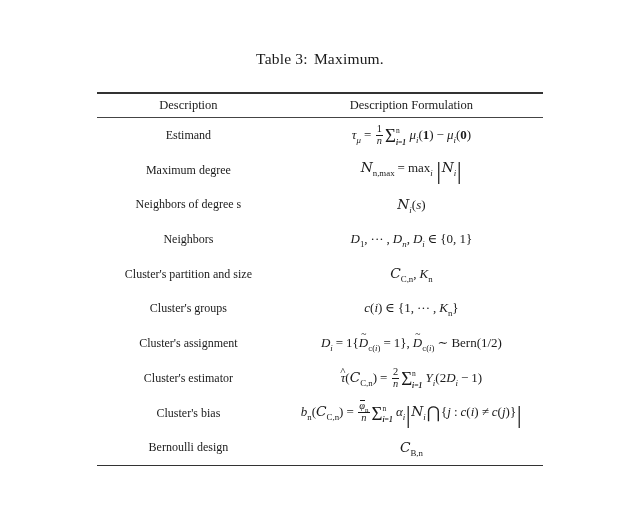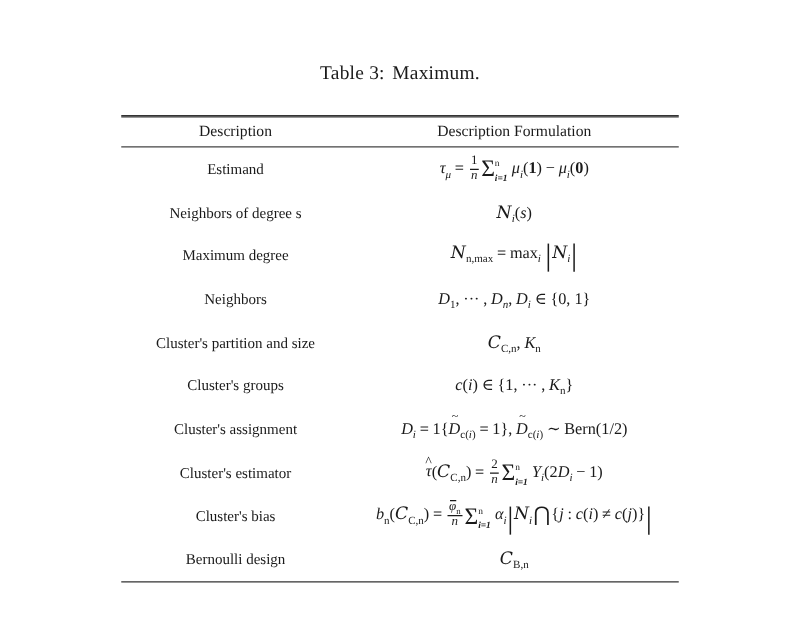--- a/index.html
+++ b/index.html
@@ -231,30 +231,30 @@
 
         <tr>
           <td class="cell-desc">Estimand</td>
           <td class="cell-math">
             <span class="math"><i>τ</i><sub>μ</sub><span class="sp"></span><span class="op">=</span><span class="sp"></span><span class="frac"><span class="num">1</span><span class="den"><i>n</i></span></span><span class="bigsum">Σ<span class="sumlim upper"><span class="mup">n</span></span><span class="sumlim lower">i=1</span></span><span class="sumpad"></span><i>μ</i><sub>i</sub>(<span class="bold">1</span>)<span class="sp"></span><span class="op">−</span><span class="sp"></span><i>μ</i><sub>i</sub>(<span class="bold">0</span>)</span>
           </td>
         </tr>
 
 
         <tr>
+          <td class="cell-desc">Maximum degree</td>
+          <td class="cell-math">
+            <span class="math"><span class="cal">N</span><sub class="up">n,max</sub><span class="sp"></span><span class="op">=</span><span class="sp"></span><span class="op">max</span><sub>i</sub><span class="sp"></span><span class="bigbar">|</span><span class="cal">N</span><sub>i</sub><span class="bigbar">|</span></span>
+          </td>
+        </tr>
+
+        <tr>
           <td class="cell-desc">Neighbors of degree s</td>
           <td class="cell-math">
             <span class="math"><span class="cal">N</span><sub>i</sub>(<i>s</i>)</span>
-          </td>
-        </tr>
-
-        <tr>
-          <td class="cell-desc">Maximum degree</td>
-          <td class="cell-math">
-            <span class="math"><span class="cal">N</span><sub class="up">n,max</sub><span class="sp"></span><span class="op">=</span><span class="sp"></span><span class="op">max</span><sub>i</sub><span class="sp"></span><span class="bigbar">|</span><span class="cal">N</span><sub>i</sub><span class="bigbar">|</span></span>
           </td>
         </tr>
 
         <tr>
           <td class="cell-desc">Neighbors</td>
           <td class="cell-math">
             <span class="math"><i>D</i><sub class="up">1</sub>,<span class="sp"></span><span class="op">···</span><span class="sp"></span>,<span class="sp"></span><i>D</i><sub>n</sub>,<span class="sp"></span><i>D</i><sub>i</sub><span class="sp"></span><span class="op">∈</span><span class="sp"></span><span class="op">{0, 1}</span></span>
           </td>
         </tr>
 

